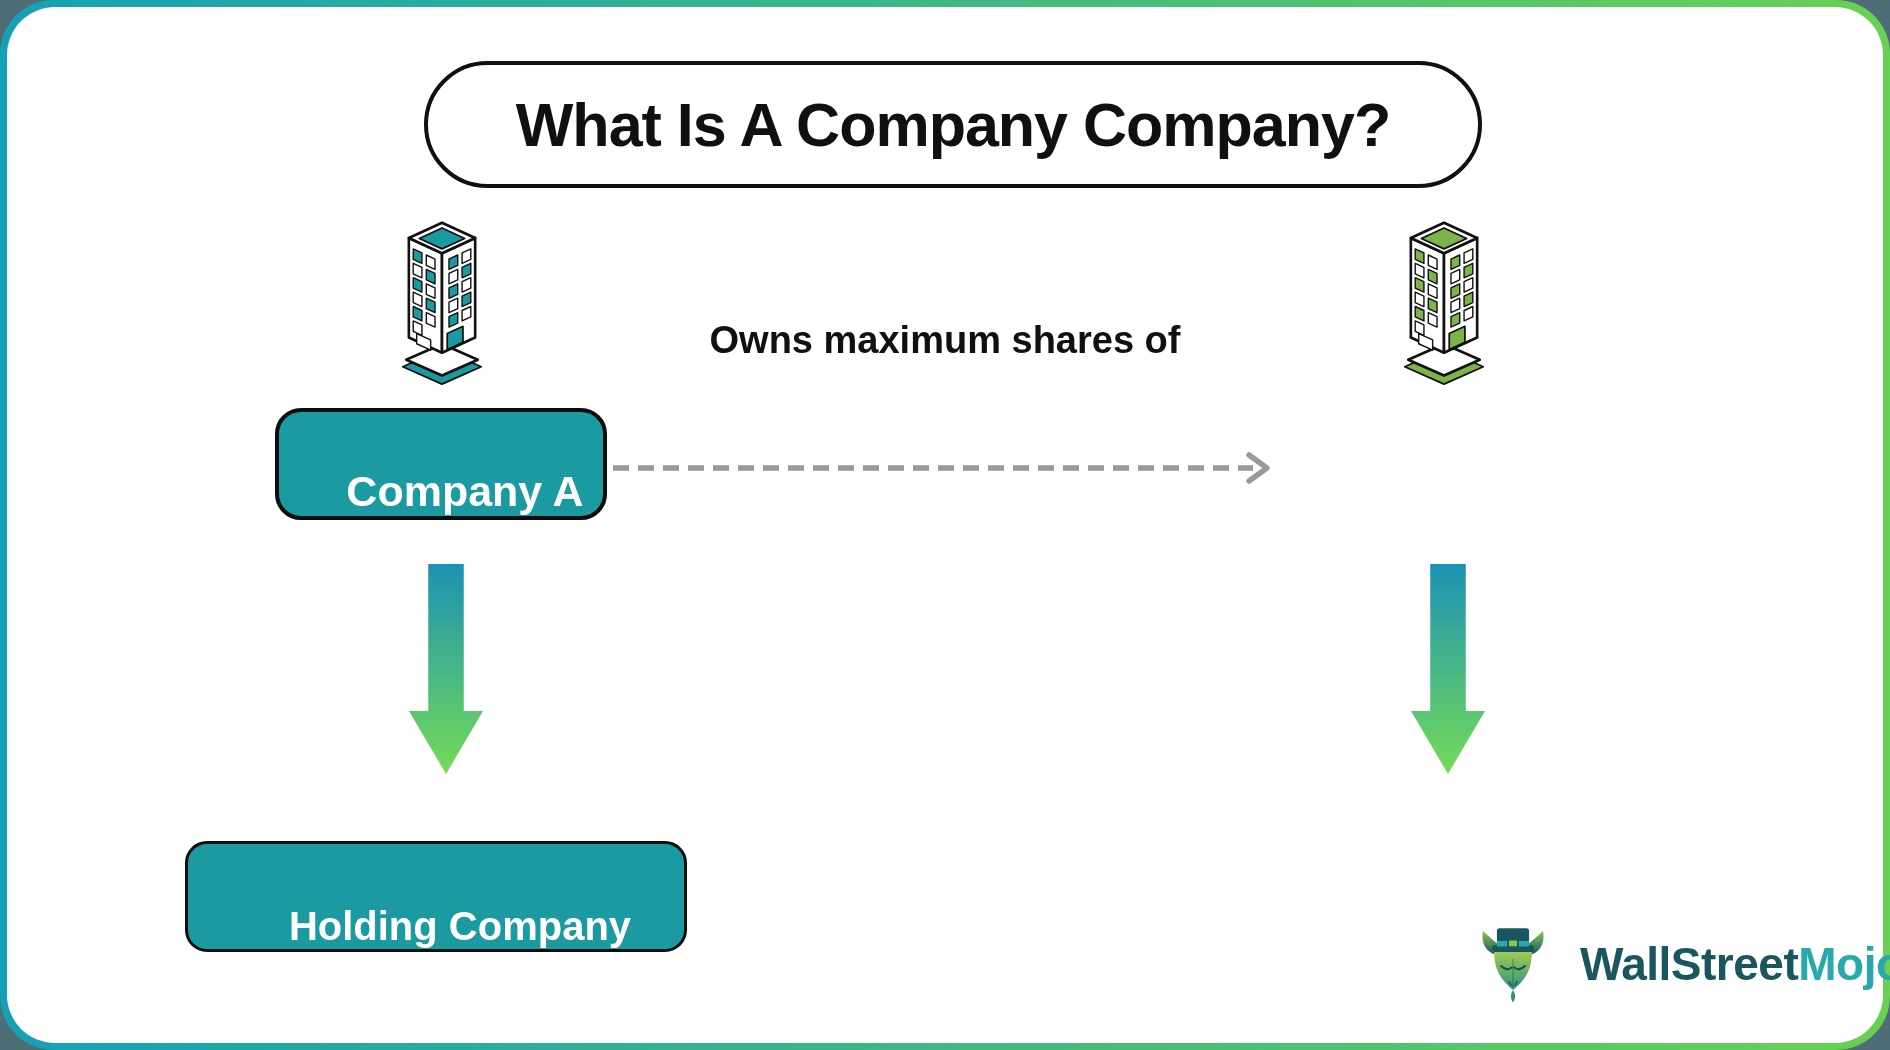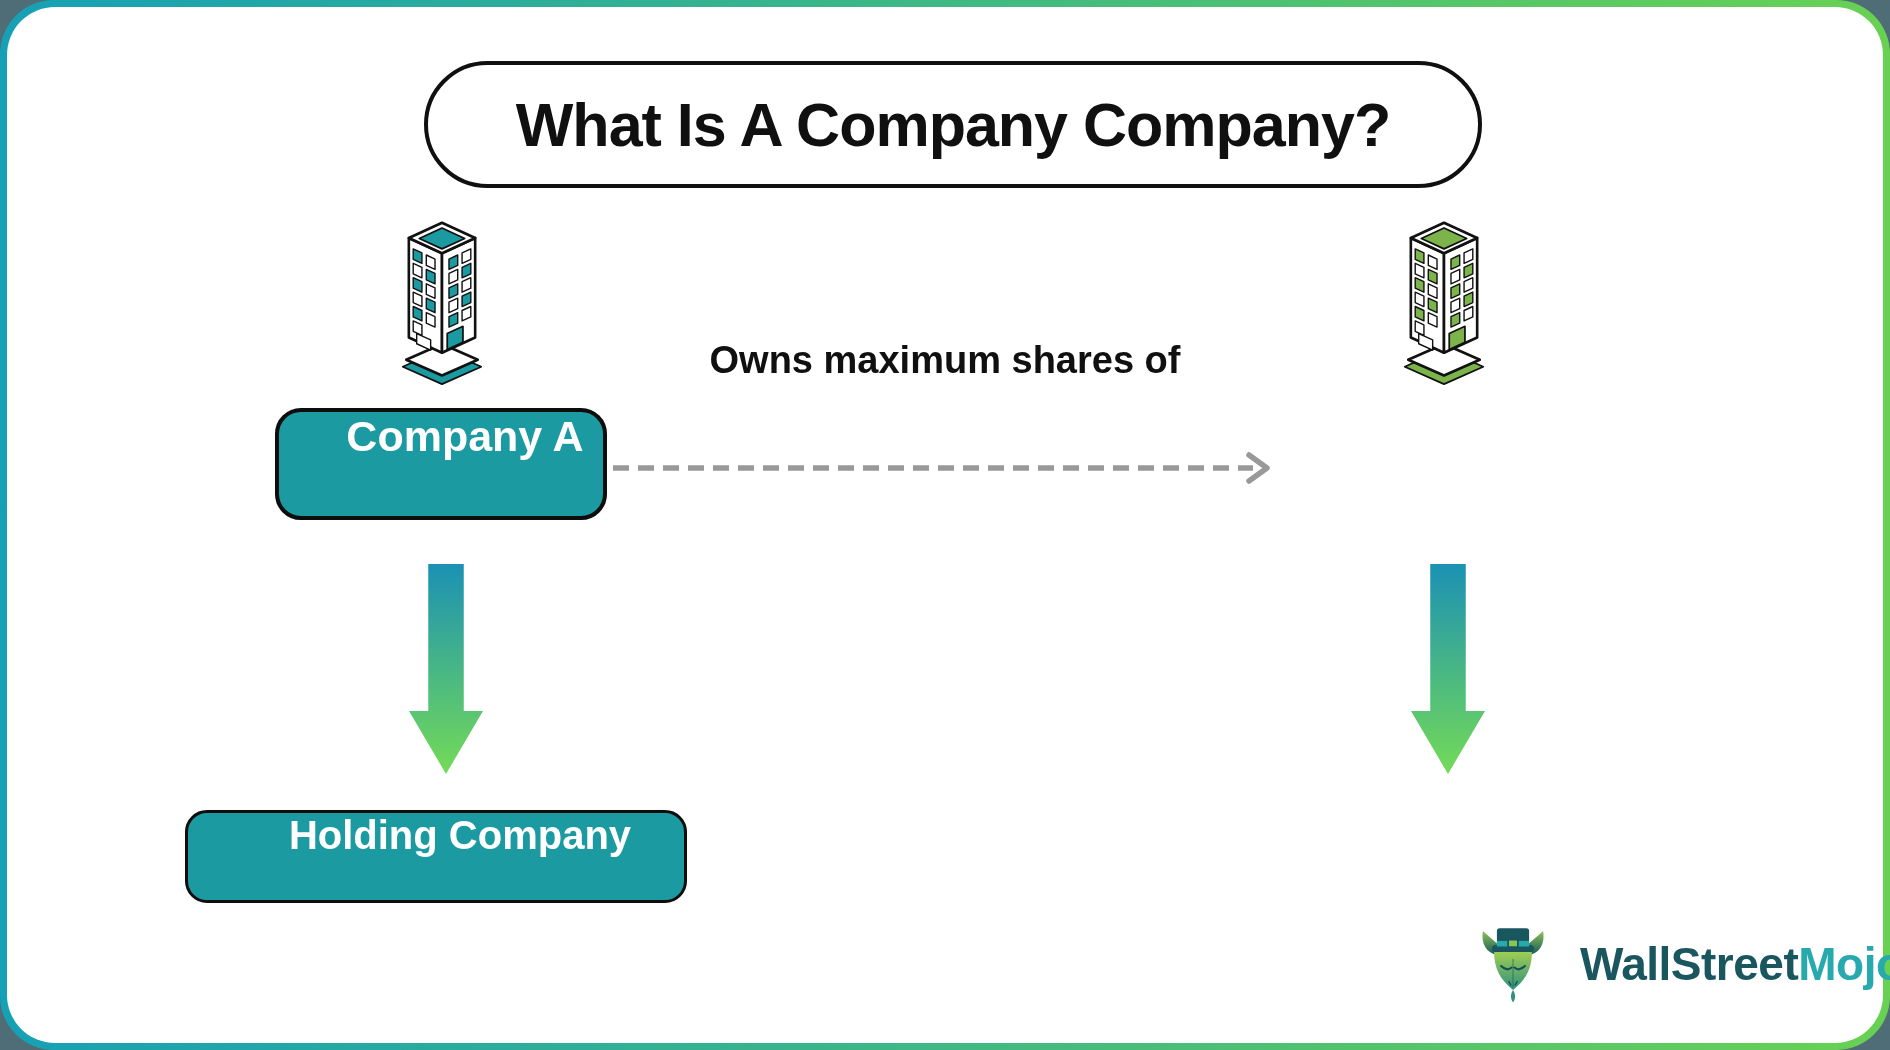--- a/index.html
+++ b/index.html
@@ -41,41 +41,41 @@
   .building-a { left: 394px; top: 220px; --bld-accent: var(--teal, #1b9aa2); }
   .building-b { left: 1396px; top: 220px; --bld-accent: var(--green, #7cb34b); }
   .bld-outline { fill: #ffffff; stroke: #111; stroke-width: 3; stroke-linejoin: round; }
   .bld-accent  { fill: var(--bld-accent); stroke: #111; stroke-width: 2; stroke-linejoin: round; }
   .bld-win     { stroke: #111; stroke-width: 1.6; stroke-linejoin: round; }
   .bld-win.on  { fill: var(--bld-accent); }
   .bld-win.off { fill: #ffffff; }
 
   
   .rel-label {
-    position: absolute; left: 620px; top: 334px; width: 650px;
+    position: absolute; left: 620px; top: 314px; width: 650px;
     text-align: center; font-size: 38px; font-weight: 700;
     line-height: 52px; color: var(--ink, #101010);
   }
   .dashed-arrow { position: absolute; left: 611px; top: 449px; }
   .dashed-arrow line, .dashed-arrow path {
     stroke: var(--dash-gray, #999); stroke-width: 5.5; fill: none;
   }
   .dashed-arrow path { stroke-linecap: round; stroke-linejoin: round; }
 
   
   .node-box {
     position: absolute;
-    display: flex; align-items: flex-start; justify-content: center;
+    display: flex; align-items: flex-end; justify-content: center;
     border: 4px solid #0d0d0d;
     color: #ffffff; font-weight: 800; padding-left: 48px;
   }
   .box-company { top: 408px; width: 332px; height: 112px; border-radius: 26px; font-size: 43px; }
   .box-company-a { left: 275px;  background: var(--teal, #1b9aa2); }
   .box-company-b { left: 1278px; background: var(--green, #7cb34b); }
-  .box-result { top: 810px; height: 93px; border-radius: 22px; border-width: 3.5px; font-size: 40px; }
+  .box-result { top: 841px; height: 111px; border-radius: 22px; border-width: 3.5px; font-size: 40px; }
   .box-holding    { left: 185px;  width: 502px; background: var(--teal, #1b9aa2); }
   .box-subsidiary { left: 1187px; width: 498px; background: var(--green, #7cb34b); }
 
   
   .down-arrow {
     position: absolute; top: 564px; width: 74px; height: 210px;
     background: linear-gradient(180deg, var(--arrow-top, #1b91b4), var(--arrow-bottom, #74db57));
     clip-path: polygon(26% 0, 74% 0, 74% 70%, 100% 70%, 50% 100%, 0 70%, 26% 70%);
   }
   .down-arrow-left  { left: 409px; }

